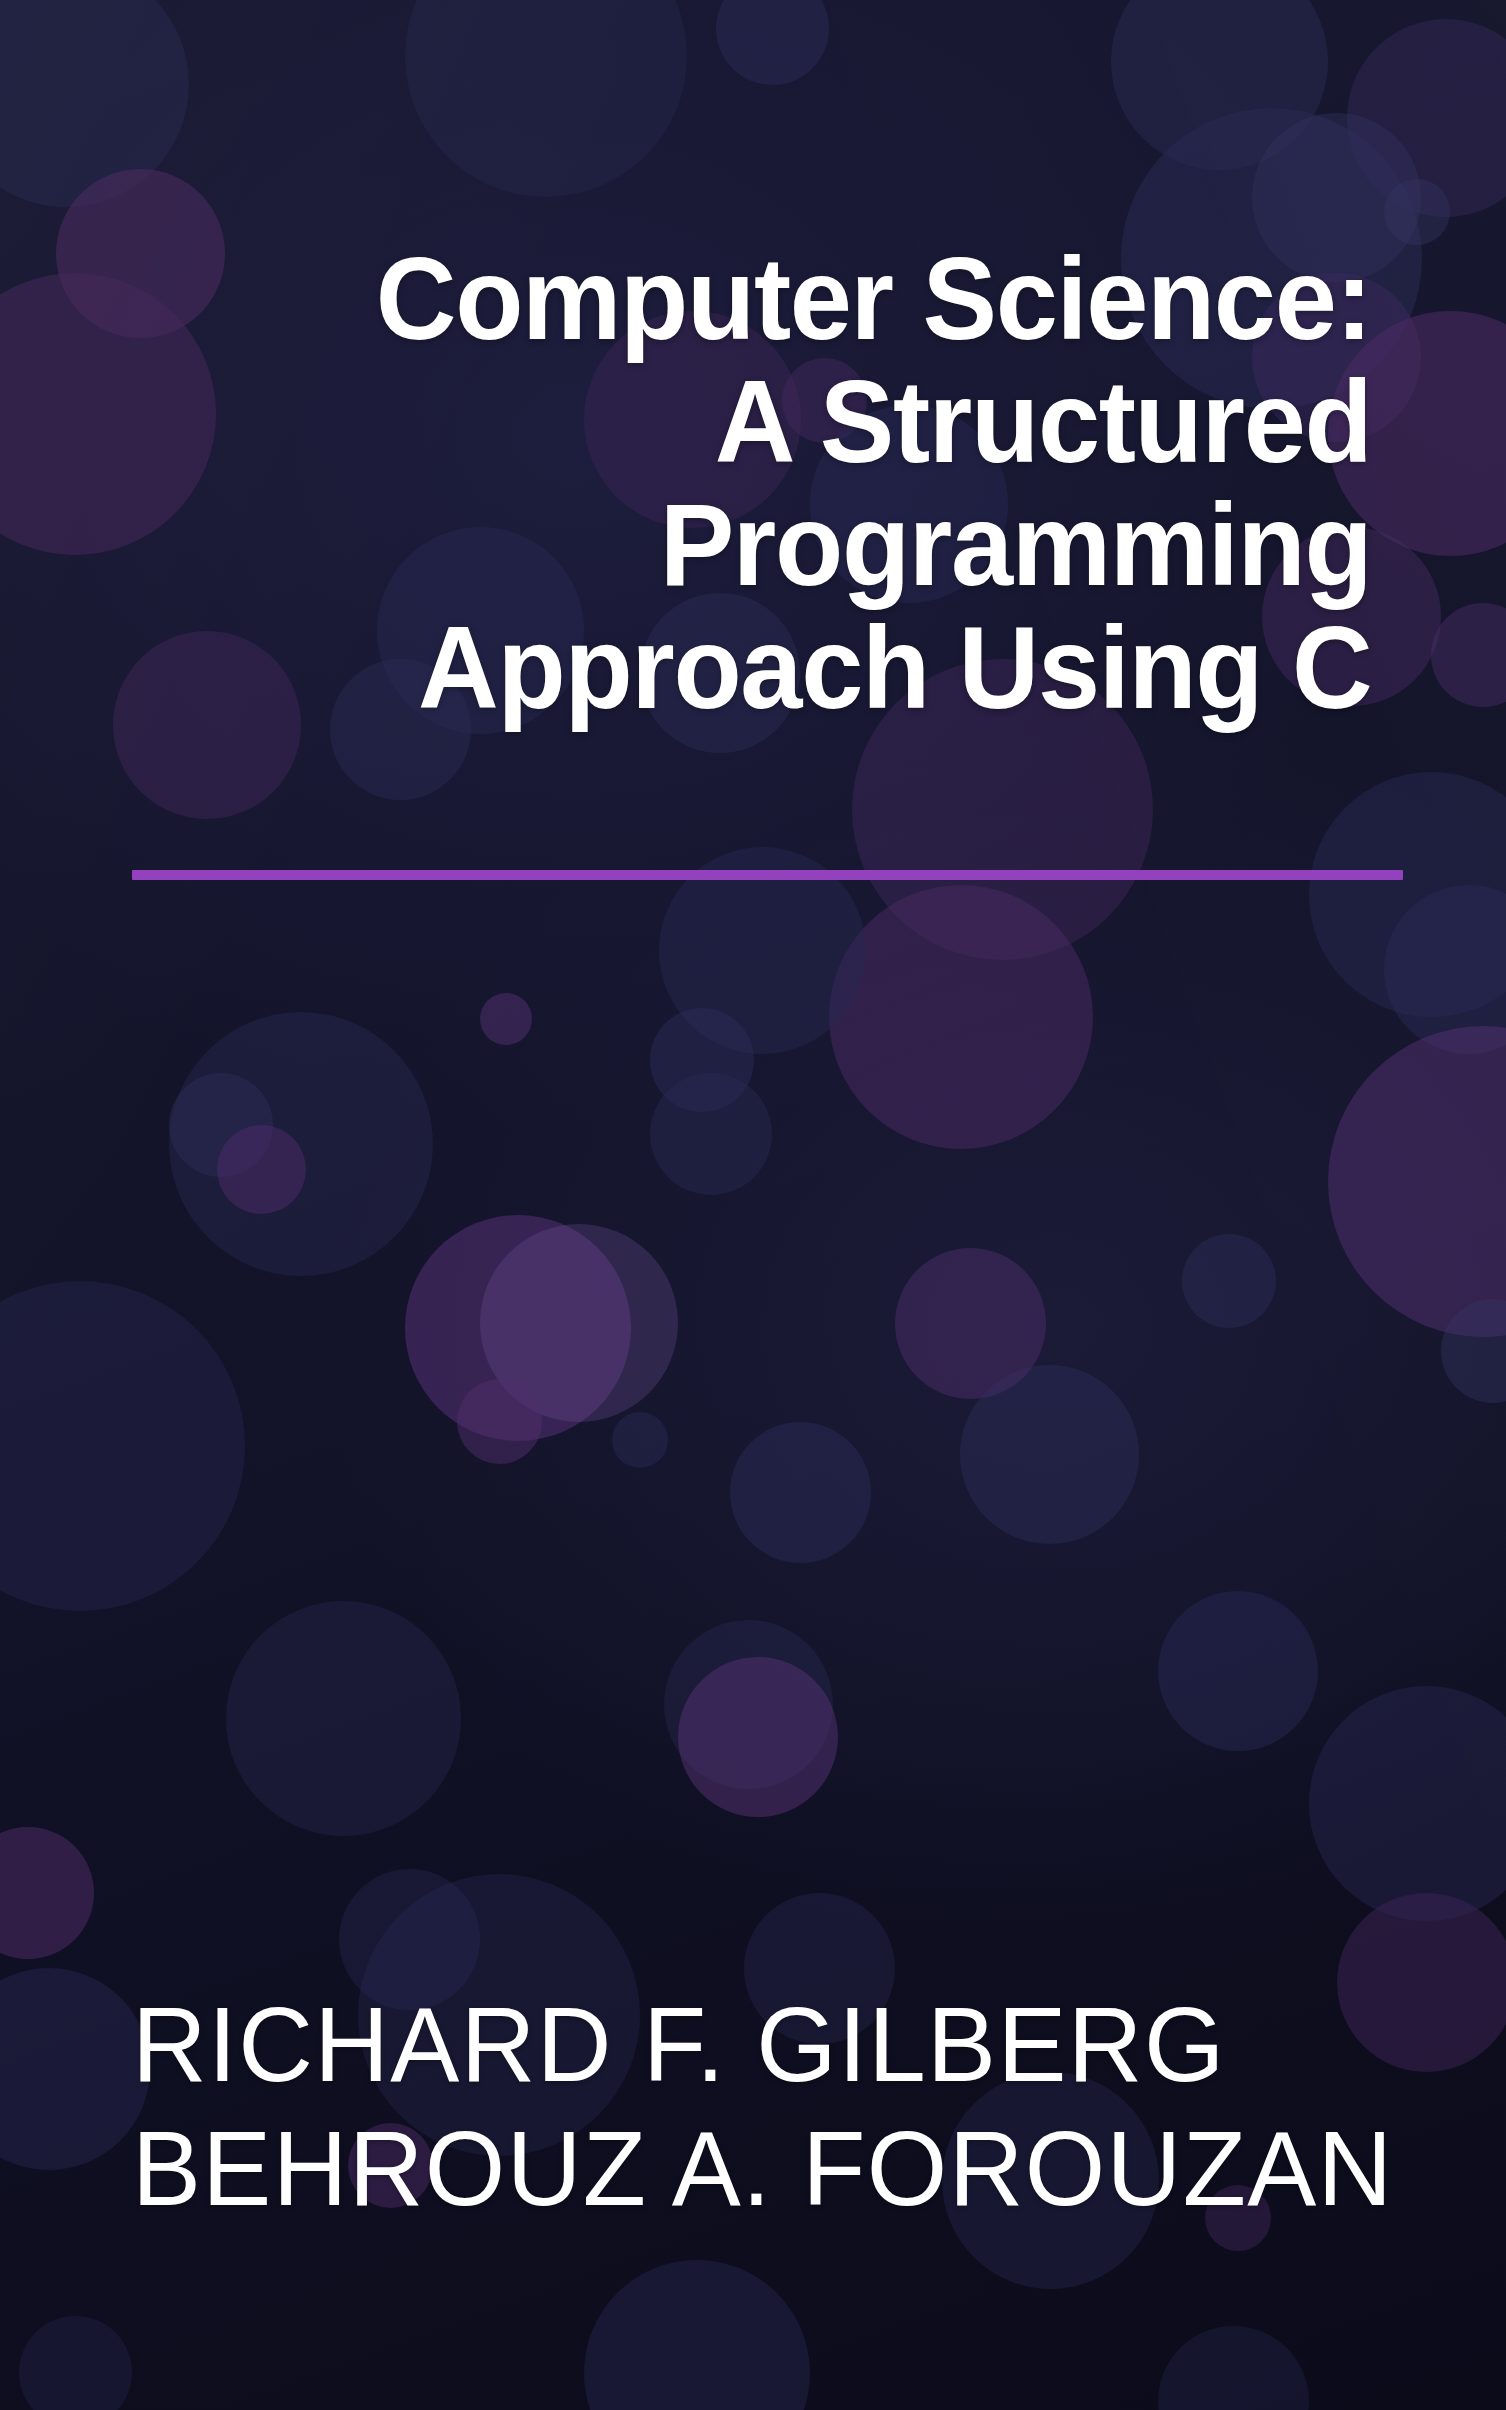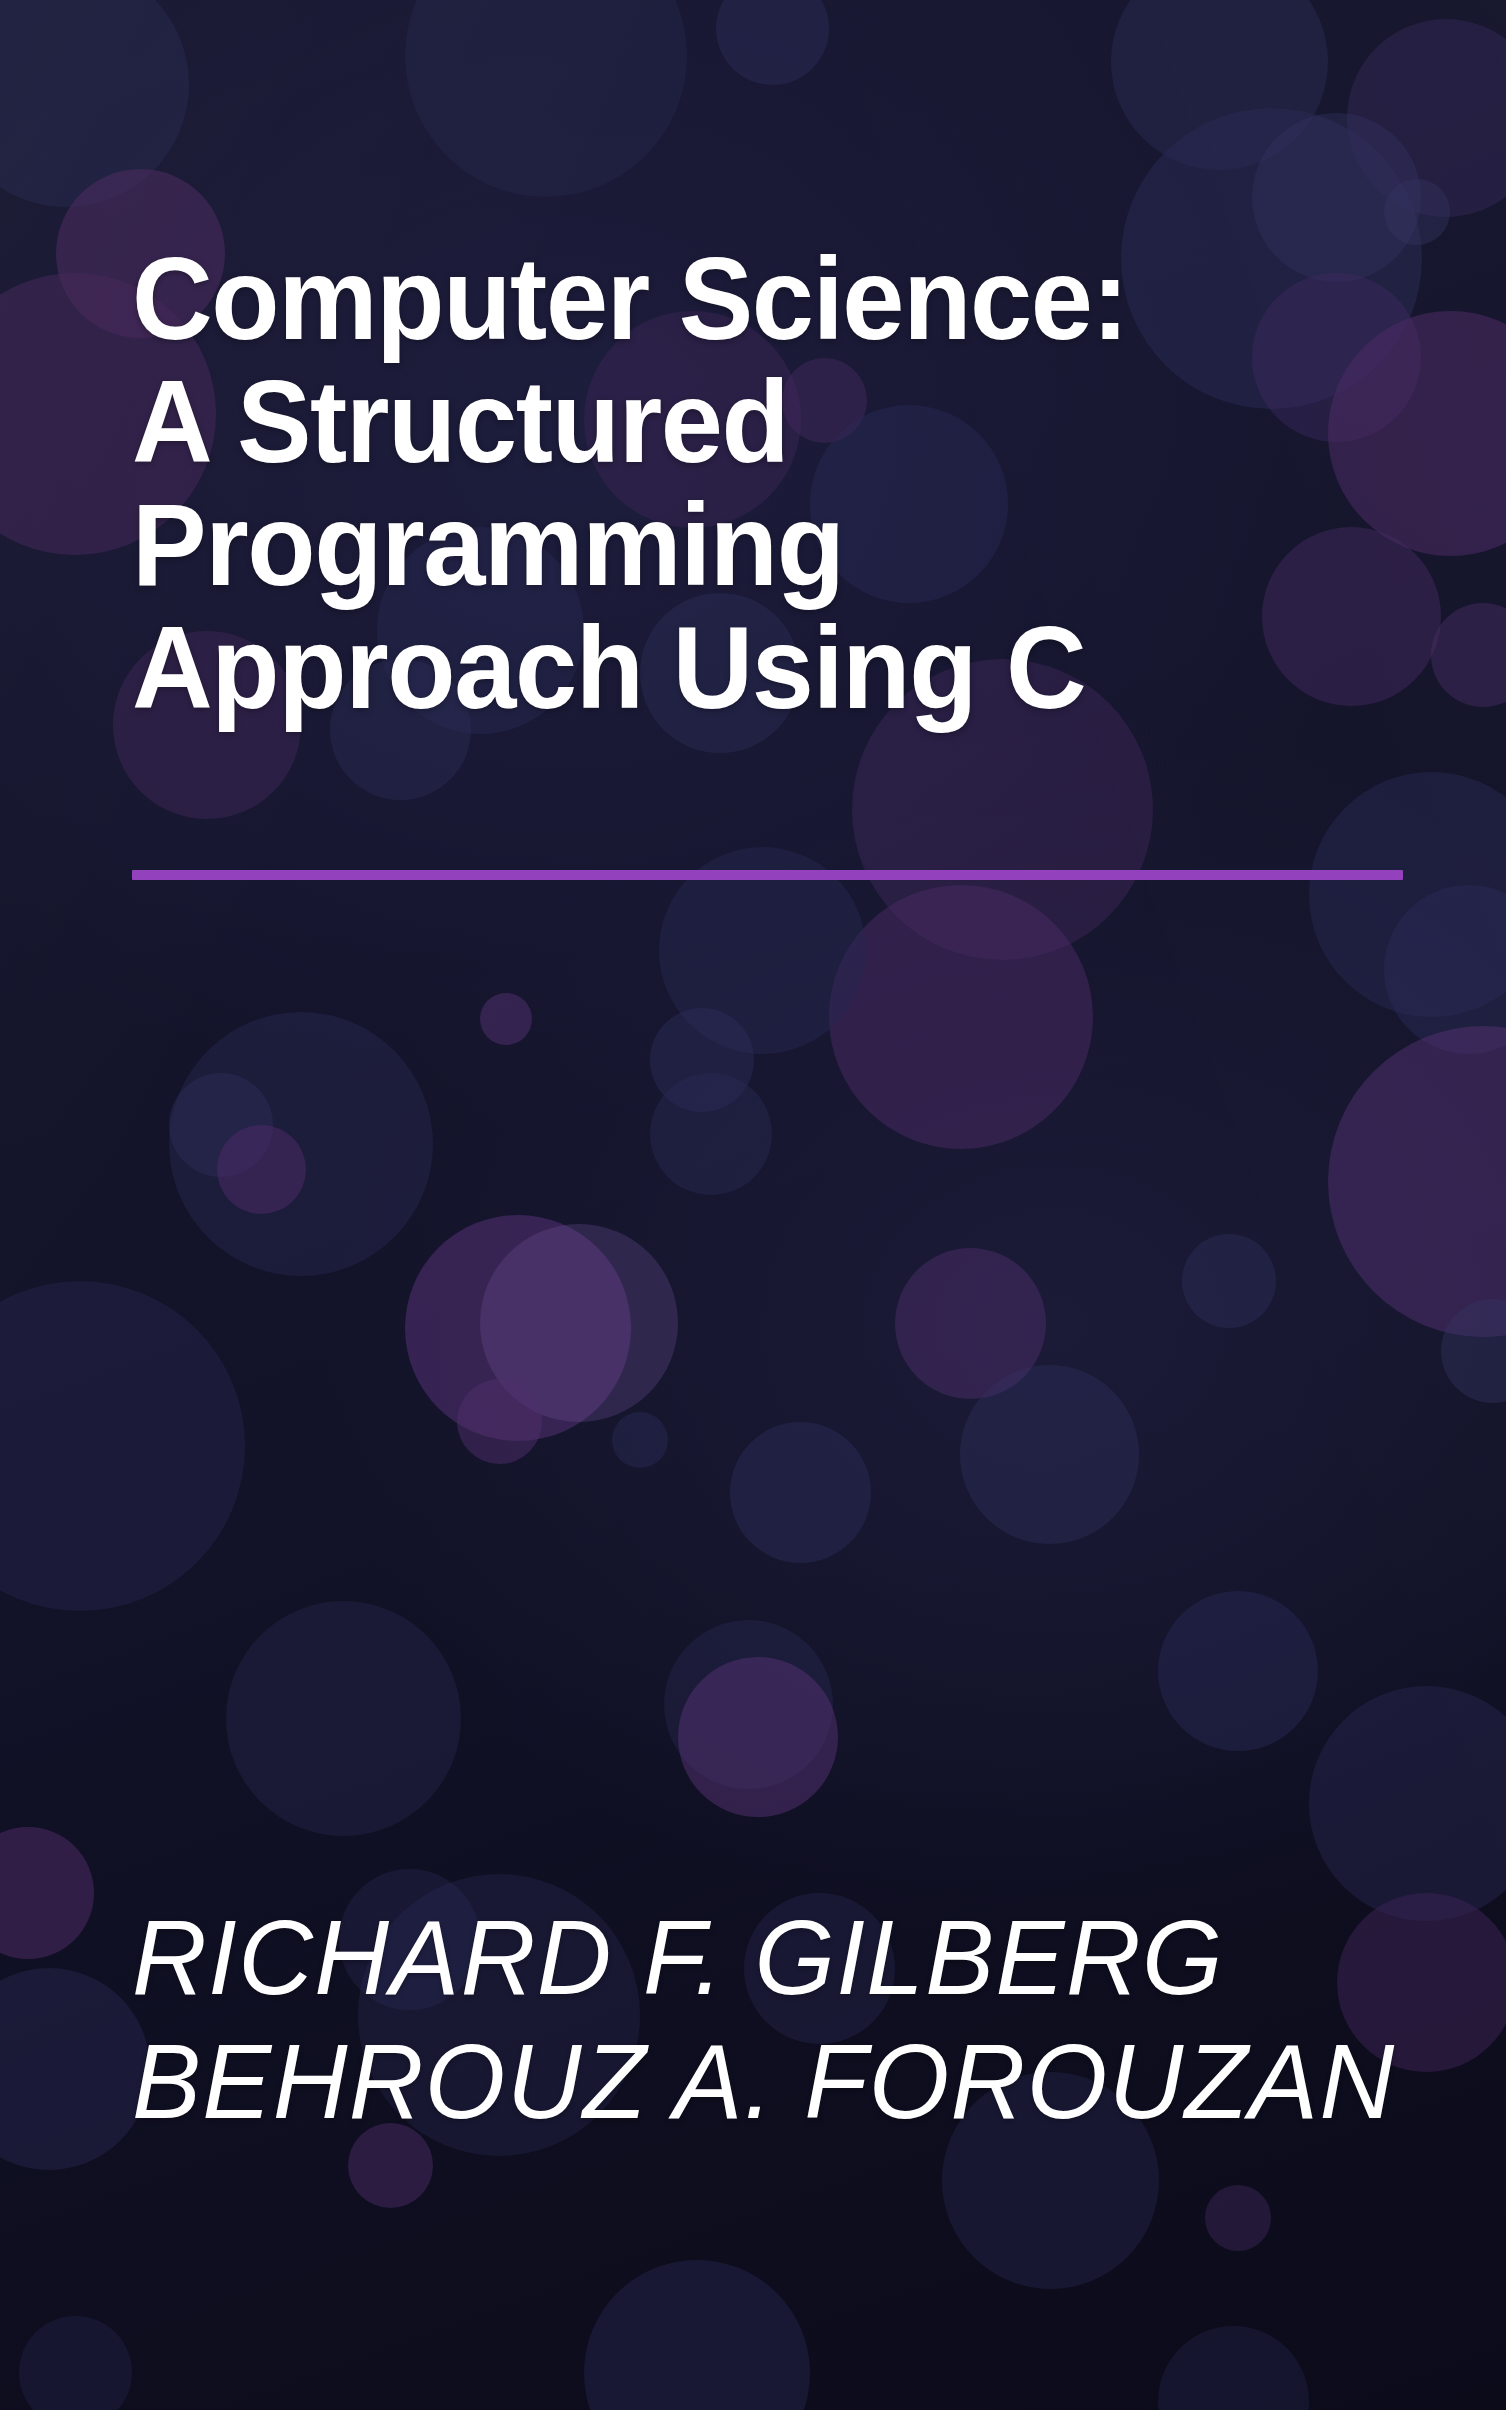--- a/index.html
+++ b/index.html
@@ -37,23 +37,24 @@
   .bubble  { position:absolute; border-radius:50%; }
 
   .content {
     position:absolute;
     inset:0;
     z-index:5;
   }
 
   .title-block {
     position:absolute;
-    left:132px;
+    left:148px;
     top:237px;
     width:1281px;
+    text-align:right;
   }
 
   .title-line {
     display:block;
     color:#ffffff;
     font-family:"Liberation Sans", sans-serif;
     font-weight:700;
     font-size:117px;
     line-height:123px;
     letter-spacing:-1.4px;
@@ -69,23 +70,22 @@
     top:870px;
     width:1271px;
     height:10.4px;
     background:#9341bd;
     border-radius:0.9px;
   }
 
   .authors {
     position:absolute;
     left:132px;
-    top:1896px;
+    top:1983px;
     width:1318px;
-    font-style:italic;
   }
 
   .author-line {
     display:block;
     color:#ffffff;
     font-family:"Liberation Sans", sans-serif;
     font-weight:400;
     font-size:105px;
     line-height:124px;
     letter-spacing:1.4px;

